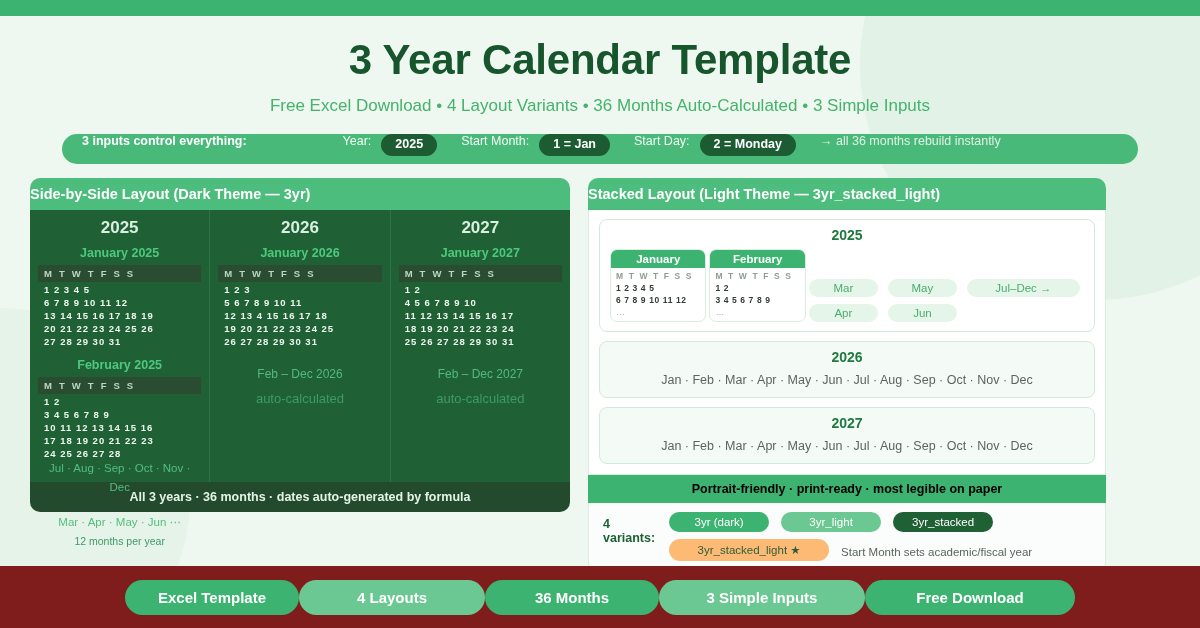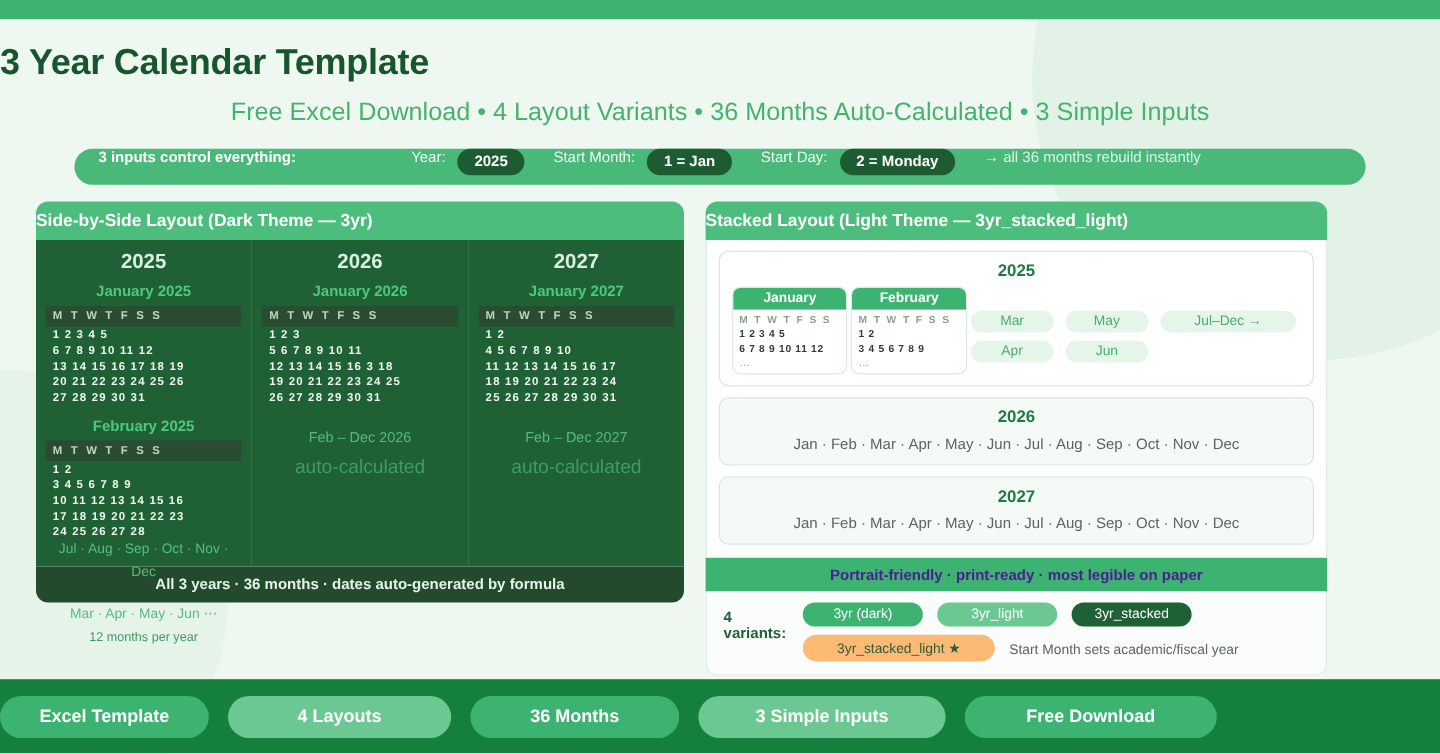--- a/index.html
+++ b/index.html
@@ -29,28 +29,29 @@
   }
   .blob-bl {
     position: absolute; left: -190px; bottom: -60px;
     width: 380px; height: 380px; border-radius: 50%;
     background: #e5f3e9;
   }
   .content { position: relative; z-index: 2; padding: 0 0; }
 
   
   .title {
-    font-size: 30px; font-weight: bold;
+    text-align: center;
+    font-size: 42px; font-weight: bold;
     color: #17552c;
     margin-top: 36px;
     letter-spacing: -0.2px;
   }
   .subtitle {
     text-align: center;
-    font-size: 21px;
+    font-size: 17px;
     color: #45b36b;
     margin-top: 12px;
   }
 
   
   .inputbar {
     margin: 18px auto 0;
     width: 1076px; height: 30px;
     background: #49b97a;
     border-radius: 15px;
@@ -135,21 +136,21 @@
     padding: 2px 6px 0;
     letter-spacing: 1px;
     white-space: nowrap;
   }
   .ghost {
     text-align: center;
     color: #54b97c;
     font-size: 12px;
     margin-top: 20px;
   }
-  .ghost.sub { color: #3f9a63; margin-top: 10px; font-size: 16px; }
+  .ghost.sub { color: #3f9a63; margin-top: 10px; font-size: 13px; }
   .months-line {
     text-align: center;
     color: #56bd80;
     font-size: 11.5px;
     line-height: 1.65;
     margin-top: 16px;
   }
   .per-year {
     text-align: center;
     color: #3f9a63;
@@ -182,21 +183,21 @@
     padding: 7px 10px 9px;
   }
   .year-card.white { background: #ffffff; }
   .yc-title {
     text-align: center;
     color: #1f7a3f;
     font-weight: bold;
     font-size: 14px;
     margin-bottom: 6px;
   }
-  .mini-row { display: flex; align-items: flex-start; gap: 3px; }
+  .mini-row { display: flex; align-items: flex-end; gap: 3px; }
   .mini {
     width: 105px;
     background: #ffffff;
     border: 1px solid #dcecdf;
     border-radius: 7px;
     overflow: hidden;
   }
   .mini-head {
     background: #3cb371;
     color: #ffffff;
@@ -227,21 +228,21 @@
   }
   .chip.wide { width: 113px; }
   .mon-inline {
     text-align: center;
     color: #5b655d;
     font-size: 12.5px;
     padding: 2px 0 1px;
   }
   .light-foot {
     background: #3cb371;
-    color: #4c1d95;
+    color: #000000;
     font-weight: bold;
     font-size: 12.5px;
     text-align: center;
     padding: 7px 0;
   }
   .variants {
     background: #fafdfb;
     border: 1px solid #dcecdf;
     border-top: none;
     border-bottom-left-radius: 10px;
@@ -272,23 +273,22 @@
     padding: 0 16px;
     gap: 40px;
   }
   .f-label { color: #1f6135; font-weight: bold; font-size: 12px; }
   .f-text { color: #5b655d; font-size: 11.5px; }
 
   
   .btnrow {
     position: absolute; left: 0; right: 0; bottom: 0;
     height: 62px;
-    background: #15803d;
-    display: flex; align-items: center; 
-    gap: 16px;
+    background: #7f1d1d;
+    display: flex; align-items: center; justify-content: center;
     z-index: 3;
   }
   .btn {
     border-radius: 19px;
     color: #ffffff;
     font-weight: bold;
     font-size: 15px;
     text-align: center;
     padding: 9px 0;
     width: 174px;
@@ -358,21 +358,21 @@
             <div class="months-line">Mar · Apr · May · Jun ⋯</div>
             <div class="per-year">12 months per year</div>
           </div>
 
           <div class="dark-col">
             <div class="yr">2026</div>
             <div class="mon-title">January 2026</div>
             <div class="dow">M T W T F S S</div>
             <div class="wk">1 2 3</div>
             <div class="wk">5 6 7 8 9 10 11</div>
-            <div class="wk">12 13 14 15 16 3 18</div>
+            <div class="wk">12 13 4 15 16 17 18</div>
             <div class="wk">19 20 21 22 23 24 25</div>
             <div class="wk">26 27 28 29 30 31</div>
             <div class="ghost">Feb – Dec 2026</div>
             <div class="ghost sub">auto-calculated</div>
           </div>
 
           <div class="dark-col">
             <div class="yr">2027</div>
             <div class="mon-title">January 2027</div>
             <div class="dow">M T W T F S S</div>

